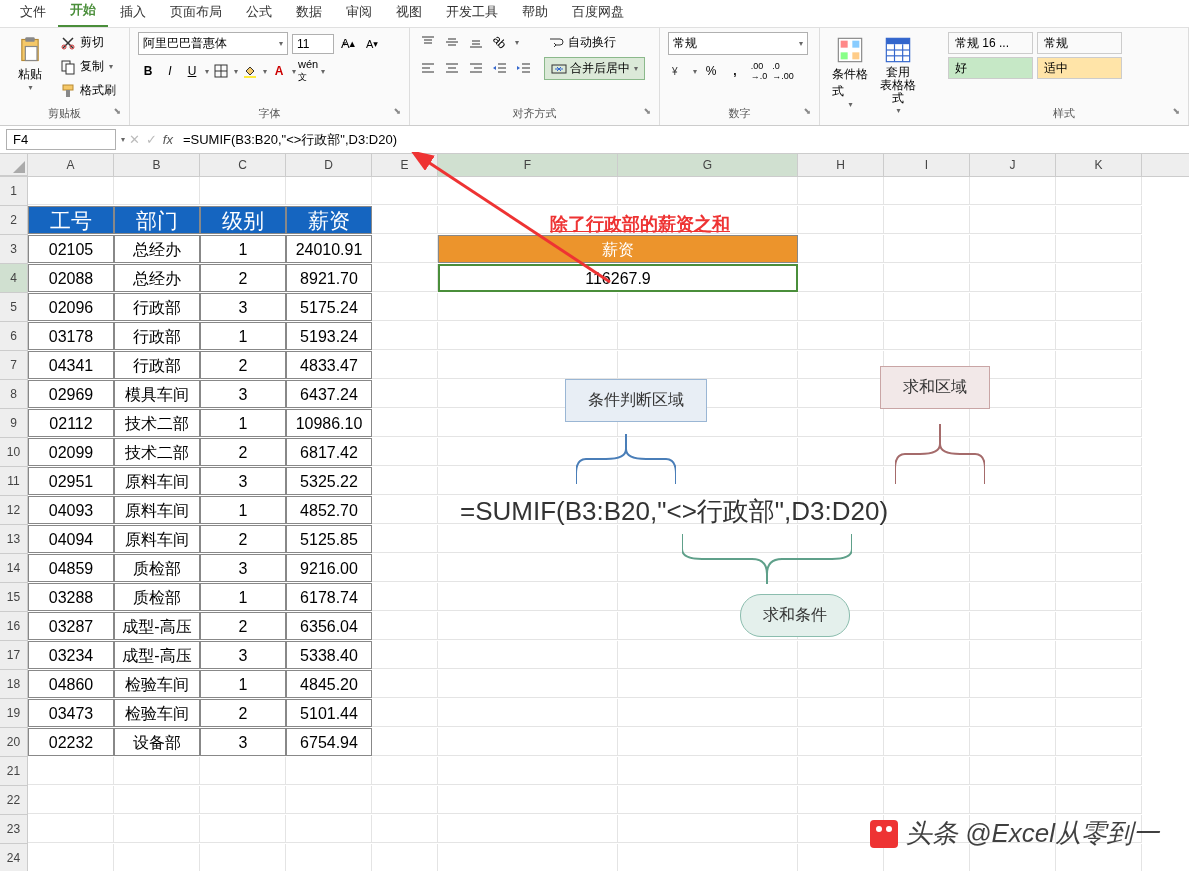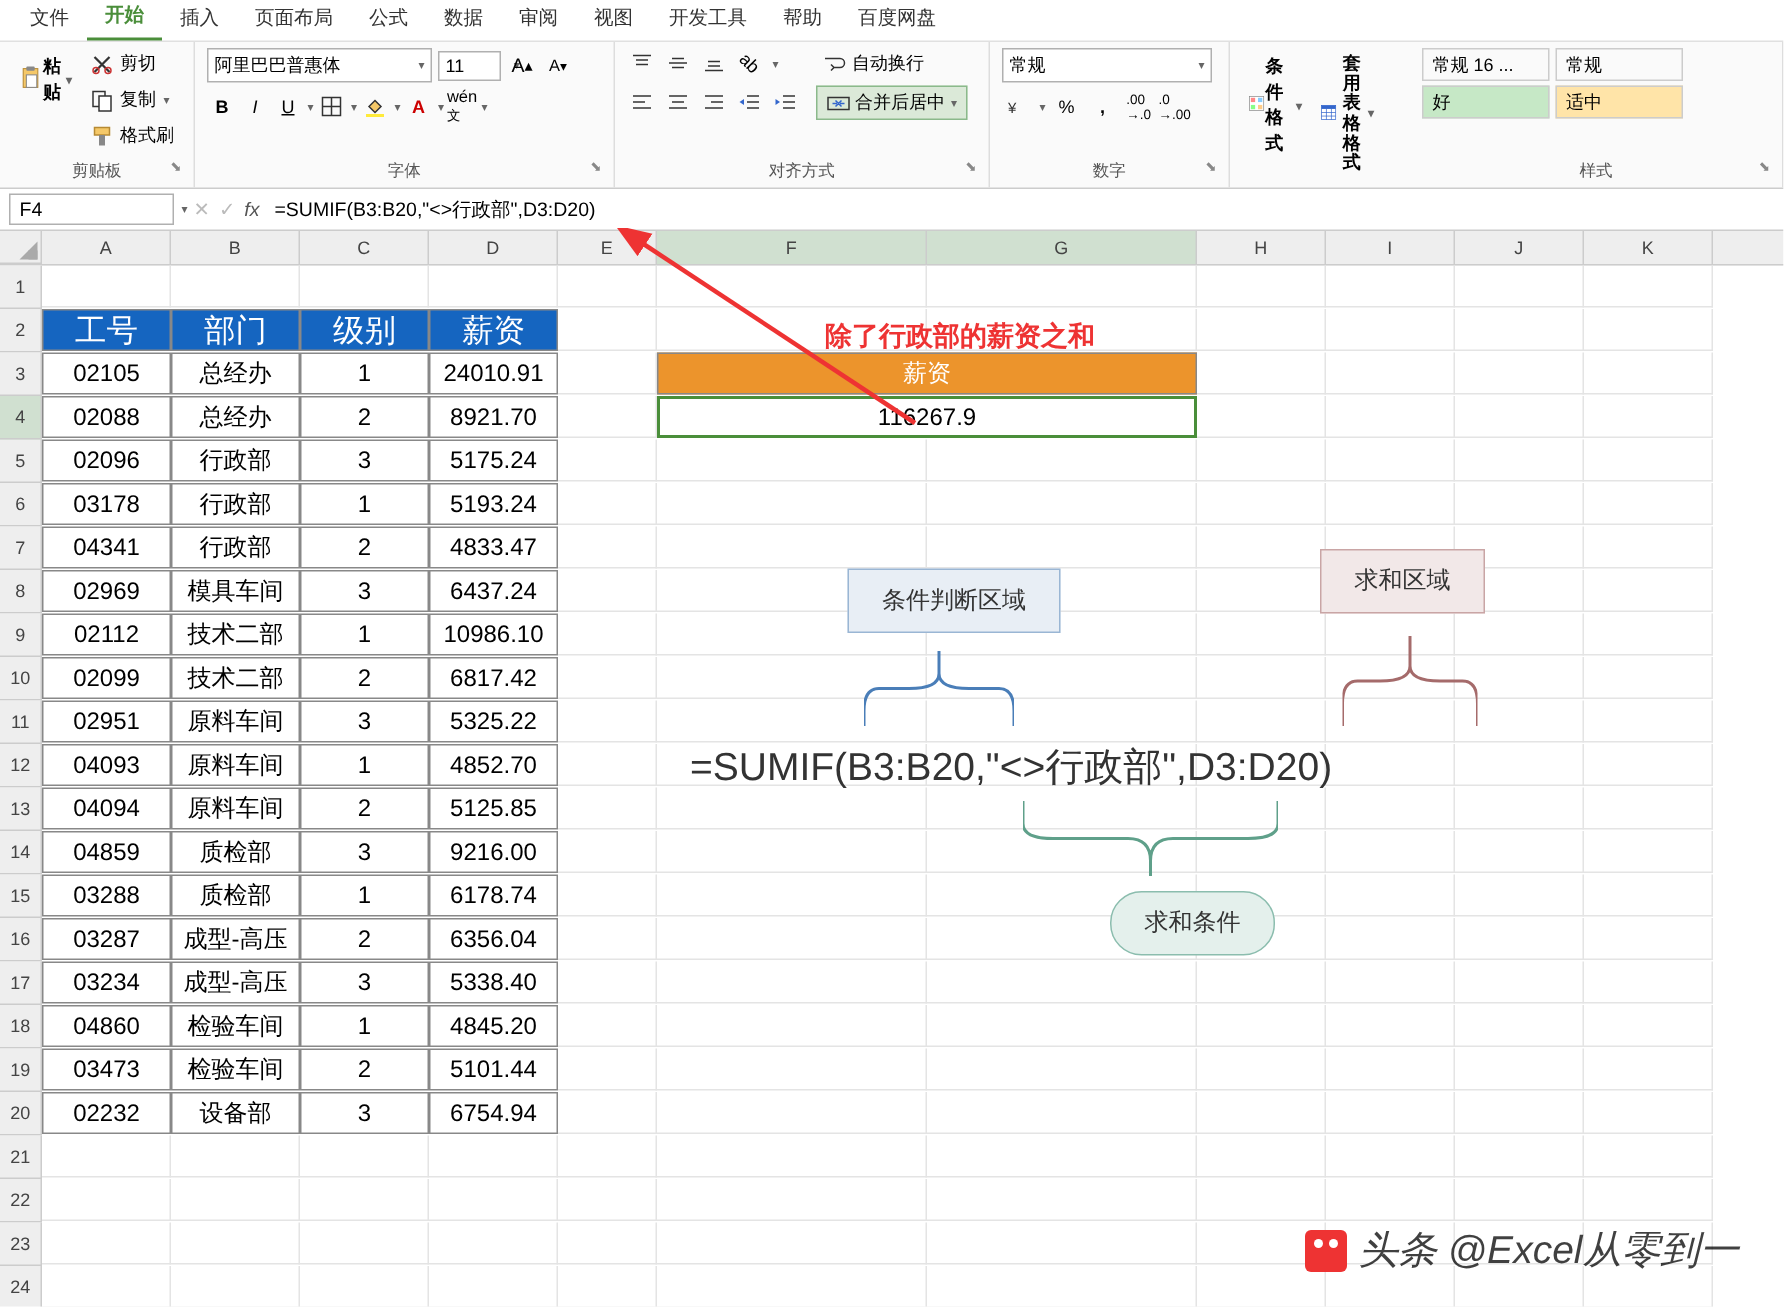--- a/index.html
+++ b/index.html
@@ -9,21 +9,21 @@
 .menu-tabs { display: flex; background: #fff; border-bottom: 1px solid #e0e0e0; height: 28px; align-items: flex-end; padding-left: 8px; }
 .menu-tab { padding: 6px 12px; font-size: 13px; cursor: pointer; color: #333; }
 .menu-tab.active { color: #4a8e3a; font-weight: bold; border-bottom: 2px solid #4a8e3a; }
 
 
 .ribbon { display: flex; background: #fafafa; border-bottom: 1px solid #ccc; height: 98px; }
 .ribbon-group { border-right: 1px solid #ddd; padding: 4px 8px 2px 8px; display: flex; flex-direction: column; justify-content: space-between; }
 .group-content { display: flex; align-items: flex-start; gap: 4px; flex: 1; }
 .group-label { text-align: center; font-size: 11px; color: #555; padding: 2px 0; position: relative; }
 .group-label::after { content: "⬊"; position: absolute; right: 0; font-size: 9px; color: #888; }
-.big-btn { display: flex; flex-direction: row; align-items: center; justify-content: center; width: 44px; padding: 4px; cursor: pointer; font-weight: bold; }
+.big-btn { display: flex; flex-direction: column; align-items: center; justify-content: center; width: 44px; padding: 4px; cursor: pointer; }
 .big-icon { width: 28px; height: 28px; margin-bottom: 2px; }
 .col { display: flex; flex-direction: column; gap: 3px; }
 .row { display: flex; gap: 4px; align-items: center; }
 .small-btn { display: flex; align-items: center; gap: 4px; padding: 2px 4px; cursor: pointer; font-size: 12px; }
 .ic { width: 16px; height: 16px; display: inline-block; }
 .dd { font-size: 8px; color: #666; margin-left: 1px; }
 .combo { border: 1px solid #b0b0b0; padding: 2px 4px; font-size: 12px; background: #fff; display: flex; align-items: center; justify-content: space-between; gap: 32px; }
 .combo.font-name { width: 150px; }
 .combo.font-size { width: 42px; }
 .icon-btn-row { display: flex; gap: 2px; }
@@ -708,21 +708,21 @@
     </div>
 
   <svg class="arrow-red" style="left:410px; top:-2px; width:220px; height:160px;" viewBox="0 0 220 160">
     <defs>
         <marker id="ah" markerWidth="10" markerHeight="10" refX="2" refY="3" orient="auto">
           <path d="M0,0 L0,6 L8,3 z" fill="#e33"></path>
         </marker>
       </defs>
     <line x1="200" y1="130" x2="15" y2="8" stroke="#e33" stroke-width="3" marker-end="url(#ah)"></line>
   </svg>
-  <div class="anno-red" style="left:550px; top:58px;">除了行政部的薪资之和</div>
+  <div class="anno-red" style="left:550px; top:58px;text-decoration:underline;">除了行政部的薪资之和</div>
 
   <div class="anno-box box-blue" style="left:565px; top:225px;">条件判断区域</div>
   <div class="anno-box box-maroon" style="left:880px; top:212px;">求和区域</div>
   <div class="anno-box box-teal" style="left:740px; top:440px;">求和条件</div>
 
   <svg class="brace" style="left:576px;top:275px;width:100px;height:60px" viewBox="0 0 100 60">
       <path d="M50 5 L50 20 Q50 30 30 30 L10 30 Q0 30 0 45 L0 55 M50 5 L50 20 Q50 30 70 30 L90 30 Q100 30 100 45 L100 55" fill="none" stroke="#4a7eb8" stroke-width="2"></path>
     </svg>
   <svg class="brace" style="left:895px;top:265px;width:90px;height:70px" viewBox="0 0 90 70">
       <path d="M45 5 L45 25 Q45 35 25 35 L10 35 Q0 35 0 50 L0 65 M45 5 L45 25 Q45 35 65 35 L80 35 Q90 35 90 50 L90 65" fill="none" stroke="#a56b6b" stroke-width="2"></path>

